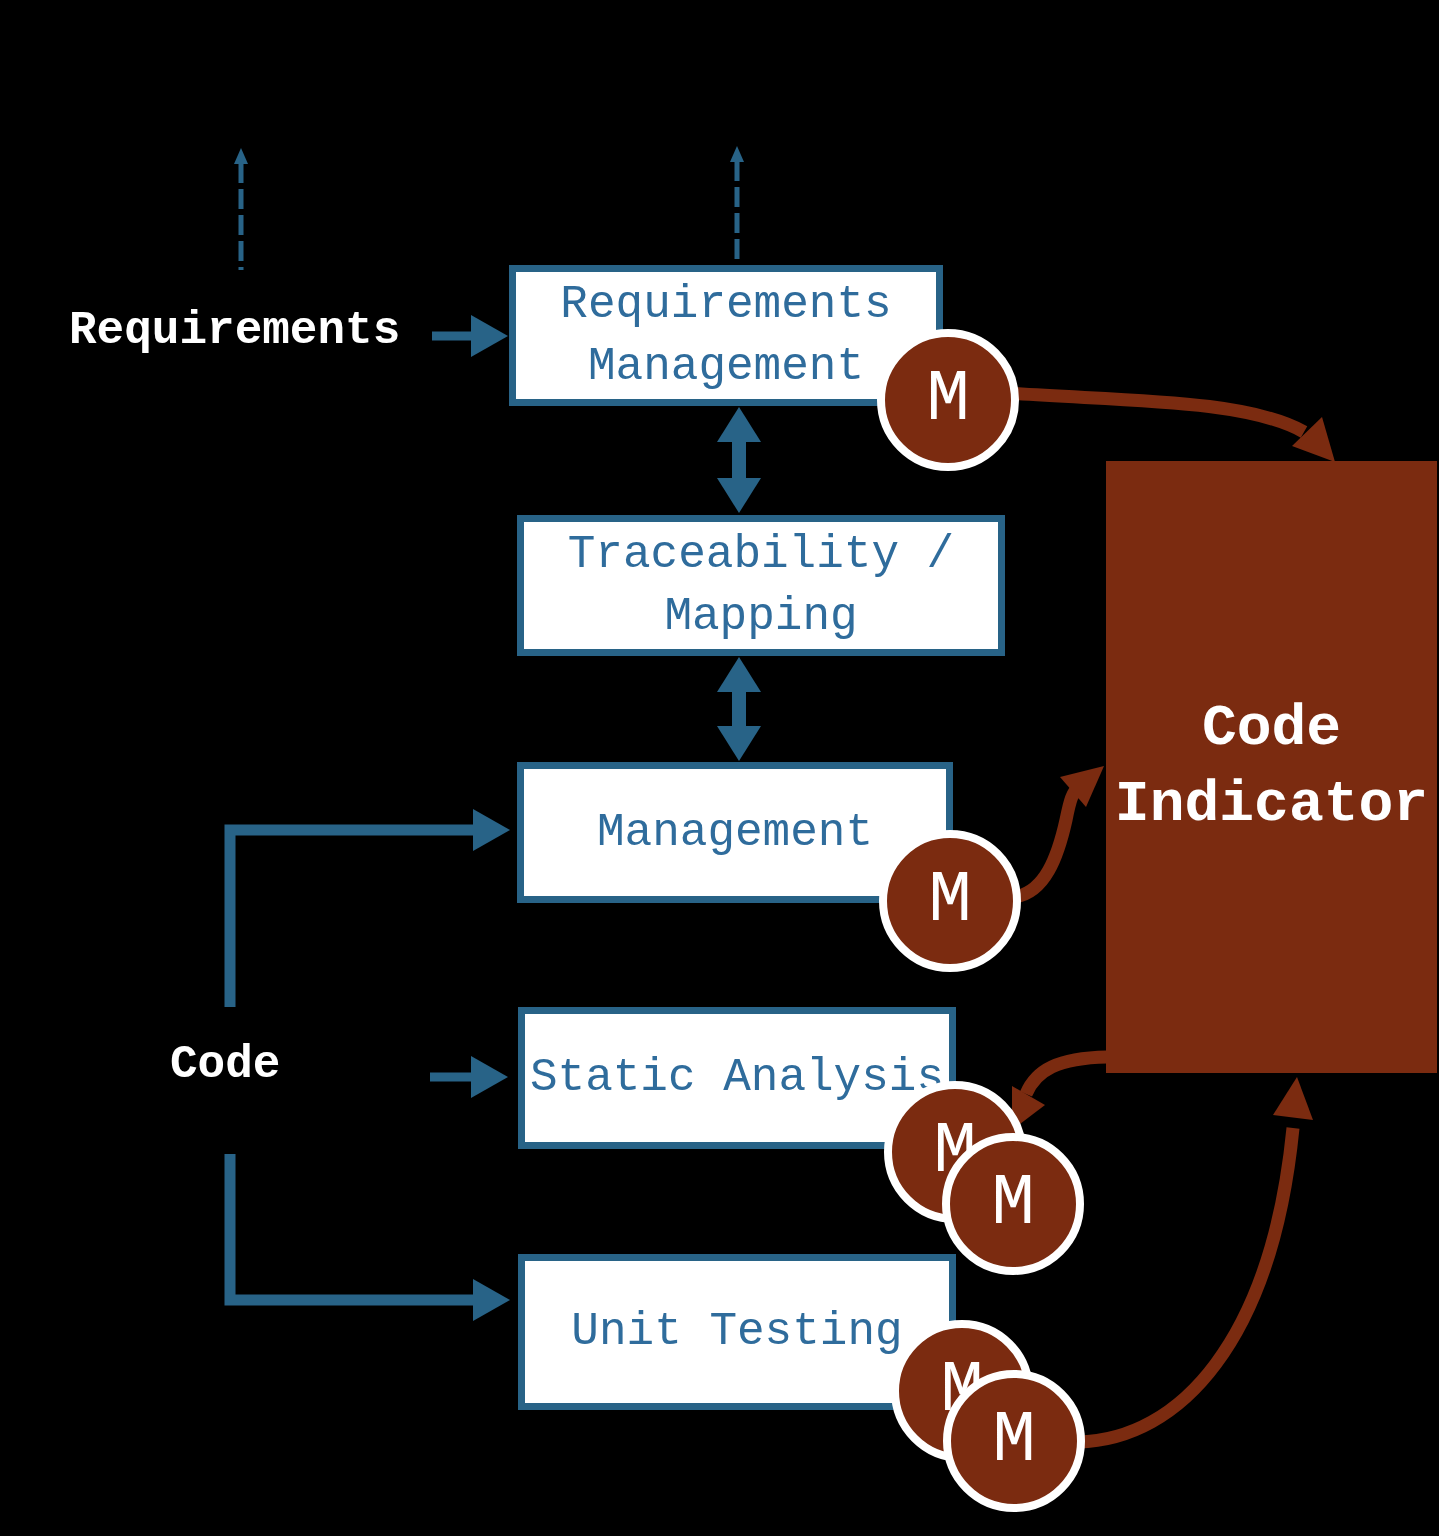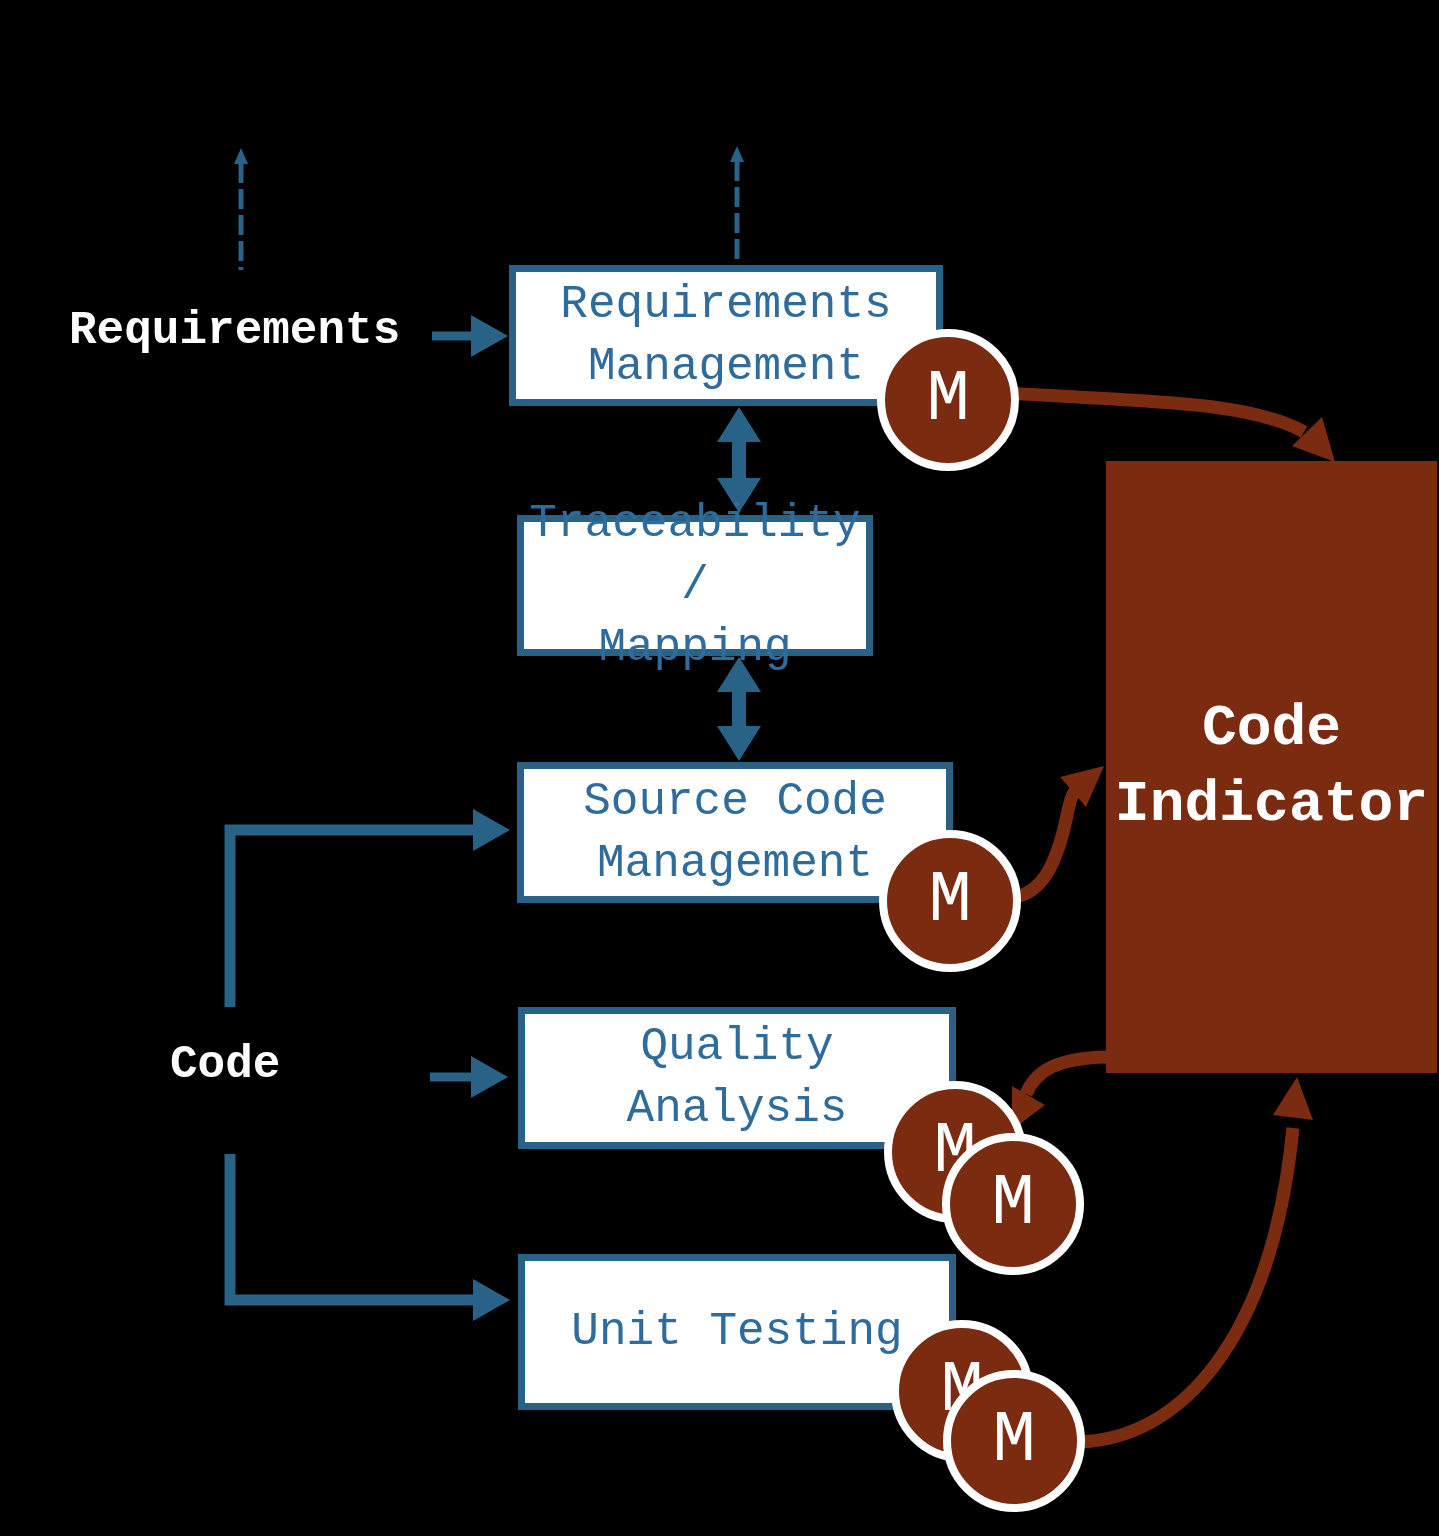--- a/index.html
+++ b/index.html
@@ -94,30 +94,29 @@
     </g>
   </svg>
 
   <div class="side-label" style="left:69px; top:306px;">Requirements</div>
   <div class="side-label" style="left:170px; top:1040px;">Code</div>
 
   <div class="stage-box" style="left:509px; top:265px; width:434px; height:141px;">
     <span>Requirements</span>
     <span>Management</span>
   </div>
-  <div class="stage-box" style="left:517px; top:515px; width:356px; height:141px;">
+  <div class="stage-box" style="left:517px; top:515px; width:488px; height:141px;">
     <span>Traceability /</span>
     <span>Mapping</span>
   </div>
   <div class="stage-box" style="left:517px; top:762px; width:436px; height:141px;">
-    <span>Source Code</span>
     <span>Management</span>
   </div>
   <div class="stage-box" style="left:518px; top:1007px; width:438px; height:142px;">
-    <span>Quality Analysis</span>
+    <span>Static Analysis</span>
   </div>
   <div class="stage-box" style="left:518px; top:1254px; width:438px; height:156px;">
     <span>Unit Testing</span>
   </div>
 
   <div class="indicator-box" style="left:1106px; top:461px; width:331px; height:612px;">
     <span>Code</span>
     <span>Indicator</span>
   </div>
 

